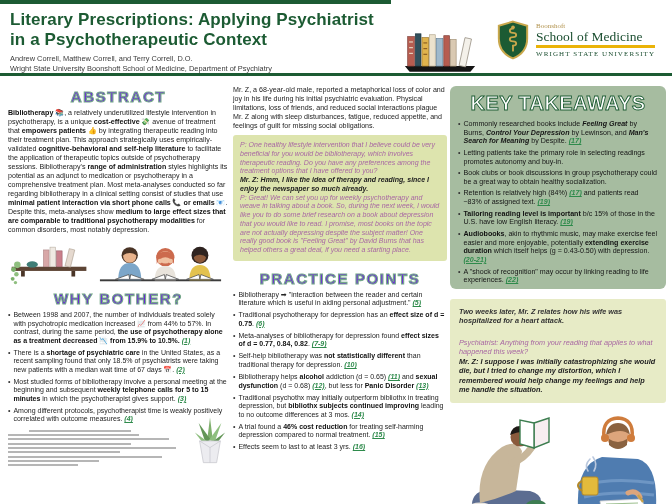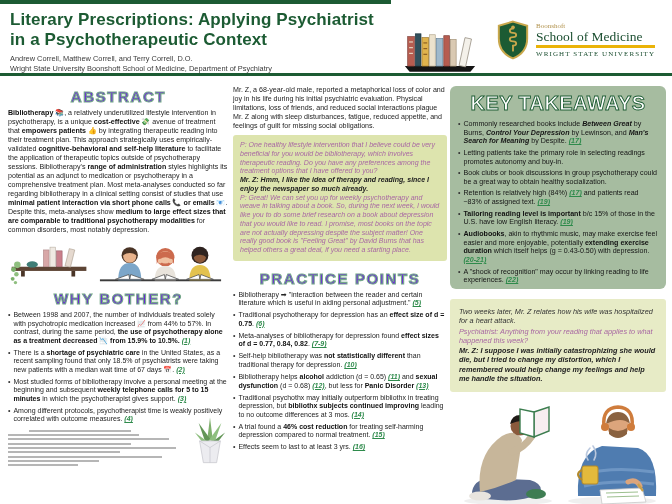--- a/index.html
+++ b/index.html
@@ -50,21 +50,21 @@
   .refline:nth-child(8){width:52%;}
   .refline:nth-child(9){width:40%;}
   .plant{position:absolute;right:2px;bottom:4px;width:34px;height:50px;}
 
   .dialog-box{background:#dde4ae;border-radius:3px;padding:6px 7px;margin-top:4px;font-style:italic;}
   .dline{font-size:7px;line-height:1.25;margin:0;}
   .psy{color:#a express;}
   .psy{color:#a express}
   .psy{color:#a868a3;}
   .mrz{color:#222;font-weight:bold;}
-  .narr{color:#333;font-weight:normal;margin-bottom:1px;}
+  .narr{color:#333;font-weight:bold;margin-bottom:12px;}
   .mid-head2{margin-top:9px;}
 
   .key-panel{background:#a6bca0;border-radius:6px;padding:6px 8px 1px;}
   .key-head{margin:0 0 5px;text-align:center;font-size:20px;font-weight:800;letter-spacing:.4px;
             color:#ffffff;-webkit-text-stroke:.9px #1c5b33;}
   .key-panel .bullets .bullet{font-size:7.1px;color:#151515;margin-bottom:3px;}
   .followup{background:#e7ebc6;border-radius:3px;padding:8px 9px;margin-top:10px;font-style:italic;}
   .followup .dline{font-size:7.3px;line-height:1.3;}
   .session-illus{margin-top:4px;width:216px;height:112px;}
 </style>
@@ -258,21 +258,21 @@
         </div>
       </div>
   </section>
 
   <section class="col col-right">
     <div class="key-panel">
       <h2 class="key-head">KEY TAKEAWAYS</h2>
       <div class="bullets">
           <div class="bullet">
             <span class="bdot">•</span>
-            <span class="btxt"><span>Commonly researched books include </span><span class="bi">Between Great</span><span> by Burns, </span><span class="bi">Control Your Depression</span><span> by Lewinson, and </span><span class="bi">Man's Search for Meaning</span><span> by Despite. </span><span class="ref">(17)</span></span>
+            <span class="btxt"><span>Commonly researched books include </span><span class="bi">Feeling Great</span><span> by Burns, </span><span class="bi">Control Your Depression</span><span> by Lewinson, and </span><span class="bi">Man's Search for Meaning</span><span> by Despite. </span><span class="ref">(17)</span></span>
           </div>
           <div class="bullet">
             <span class="bdot">•</span>
             <span class="btxt"><span>Letting patients take the primary role in selecting readings promotes autonomy and buy-in.</span></span>
           </div>
           <div class="bullet">
             <span class="bdot">•</span>
             <span class="btxt"><span>Book clubs or book discussions in group psychotherapy could be a great way to obtain healthy socialization.</span></span>
           </div>
           <div class="bullet">

